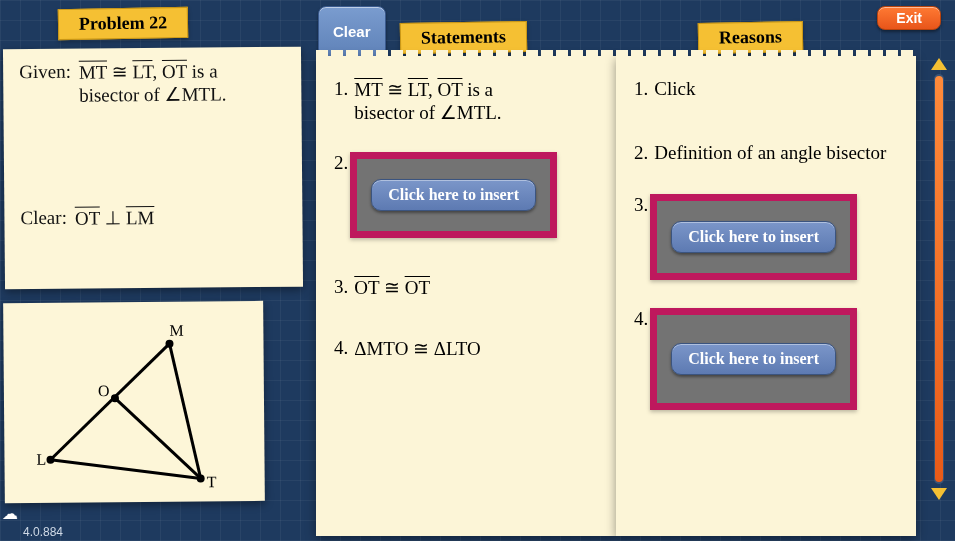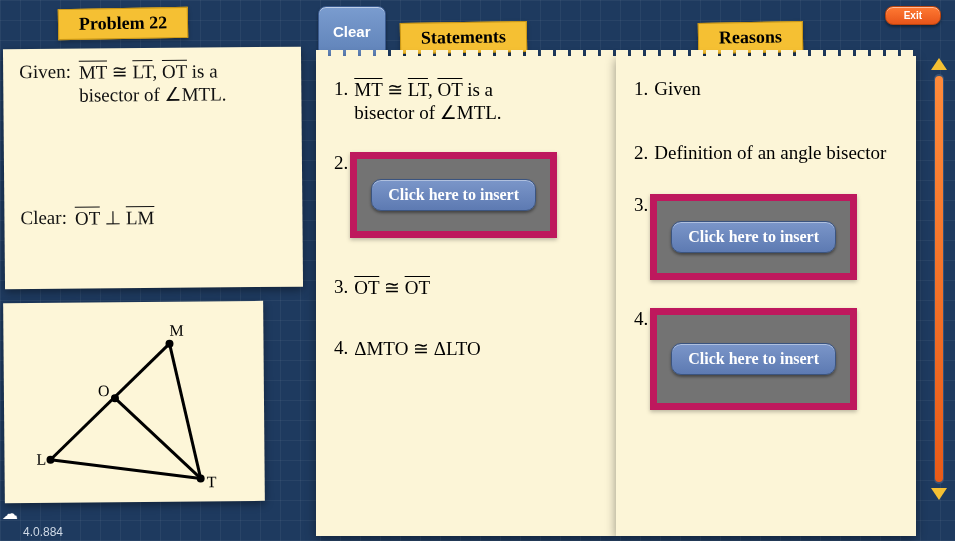--- a/index.html
+++ b/index.html
@@ -29,21 +29,21 @@
   position: absolute; top: 6px; left: 318px;
   background: linear-gradient(#7a9ccf,#5f82b8);
   color: #fff; font-weight: bold; font-size: 15px;
   border: 1px solid #3a5a8e; border-radius: 8px;
   padding: 16px 14px; cursor: pointer;
   box-shadow: inset 0 1px 0 rgba(255,255,255,0.5), 0 2px 3px rgba(0,0,0,0.4);
 }
 .btn-exit {
   position: absolute; top: 6px; right: 14px;
   background: linear-gradient(#ff7a33,#e8551a);
-  color: #fff; font-weight: bold; font-size: 10px;
+  color: #fff; font-weight: bold; font-size: 14px;
   border: 1px solid #b8430d; border-radius: 8px;
   padding: 3px 18px; cursor: pointer;
   box-shadow: inset 0 1px 0 rgba(255,255,255,0.5), 0 2px 3px rgba(0,0,0,0.4);
 }
 .note {
   background: #fdf6d8;
   box-shadow: 0 3px 8px rgba(0,0,0,0.4);
   padding: 12px 16px;
   font-size: 19px;
   color: #111;
@@ -202,21 +202,21 @@
       <span>ΔMTO</span>
       <span>≅</span>
       <span>ΔLTO</span>
     </span>
   </div>
 </div>
 
 <div class="sheet sheet-reasons">
   <div class="row">
     <span class="num">1.</span>
-    <span class="content">Given</span>
+    <span class="content">Click</span>
   </div>
   <div class="row" style="margin-top:42px">
     <span class="num">2.</span>
     <span class="content">Definition of an angle bisector</span>
   </div>
   <div class="row" style="margin-top:30px">
     <span class="num">3.</span>
     <span class="content">
       <span class="insert-wrap">
         <button class="btn-insert">Click here to insert</button>

